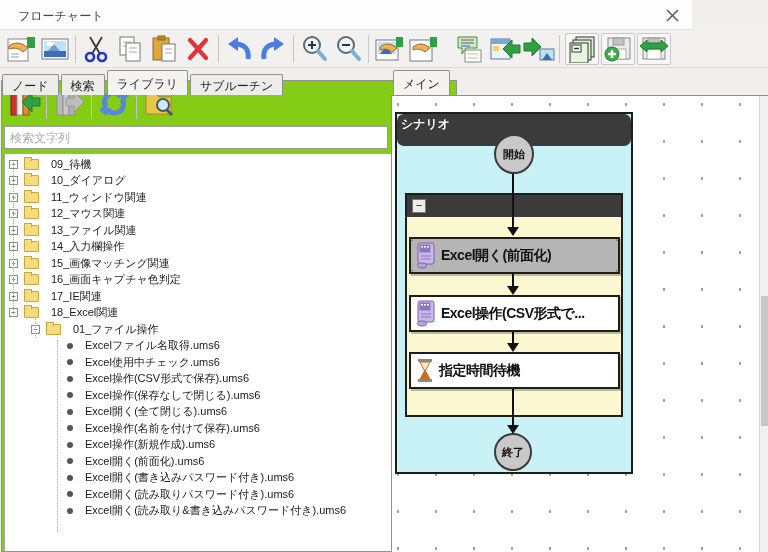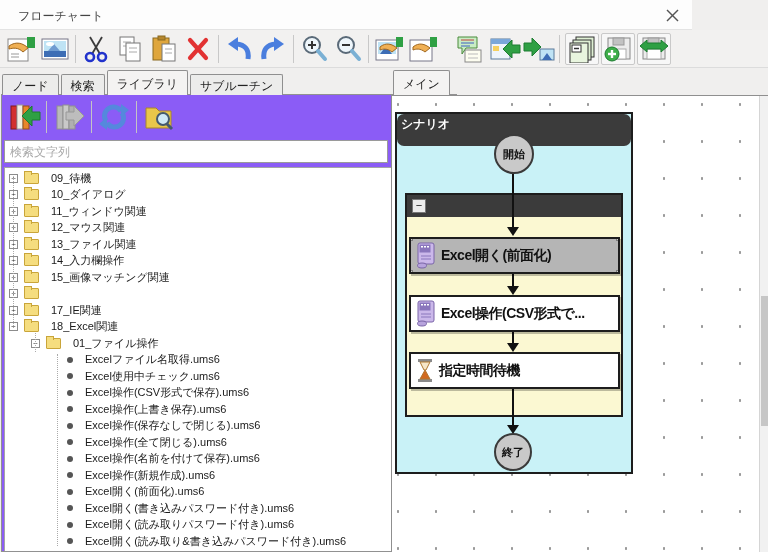--- a/index.html
+++ b/index.html
@@ -21,22 +21,22 @@
   .tbtn.raised { border:1px solid #c9c9c9; background:#f7f7f7; border-radius:2px; margin-left:2px; }
   .tsep { width:1px; height:28px; background:#c8c8c8; margin:0 3px; }
   .tgap { width:14px; }
 
   
   .left-panel { position:absolute; left:0; top:68px; width:385px; height:484px; }
   .tabs { position:absolute; left:2px; top:4px; height:23px; display:flex; align-items:flex-end; z-index:3; }
   .tab { font-size:12px; color:#222; background:#ececeb; border:1px solid #8f8f8f; border-bottom:none;
     border-radius:2px 2px 0 0; padding:3px 9px 3px 9px; margin-right:2px; height:21px; white-space:nowrap; }
   .tab.active { background:#f4f3f2; height:25px; padding-top:5px; position:relative; z-index:4; }
-  .pane { position:absolute; left:1px; top:26px; width:456px; bottom:0;
-    border:1px solid #919191; background:#8b5cf6; }
+  .pane { position:absolute; left:1px; top:12px; width:456px; bottom:0;
+    border:1px solid #919191; background:#84cc16; }
 
   .lib-toolbar { position:absolute; left:0; top:2px; height:40px; display:flex; align-items:center; padding-left:3px; }
   .lbtn { width:38px; height:36px; display:flex; align-items:center; justify-content:center; }
   .lsep { width:1px; height:32px; background:#c4c4c4; margin:0 3px; }
 
   .search-row { position:absolute; left:2px; top:45px; right:2px; height:24px; display:flex; }
   .search-input { flex:1; height:23px; border:1px solid #9a9a9a; background:#fff;
     font-size:12px; padding:2px 5px; font-family:inherit; color:#333; }
   .search-input::placeholder { color:#a9a9a9; }
   .search-btn { width:60px; height:23px; margin-left:6px; border:1px solid #8d8d8d;
@@ -367,20 +367,21 @@
             <span class="lbl">14_入力欄操作</span>
           </div>
         <div class="trow d0">
             <span class="exp">+</span>
             <span class="folder"></span>
             <span class="lbl">15_画像マッチング関連</span>
           </div>
         <div class="trow d0">
             <span class="exp">+</span>
             <span class="folder"></span>
+            <span class="lbl">16_画面キャプチャ色判定</span>
           </div>
         <div class="trow d0">
             <span class="exp">+</span>
             <span class="folder"></span>
             <span class="lbl">17_IE関連</span>
           </div>
         <div class="trow d0">
             <span class="exp">−</span>
             <span class="folder"></span>
             <span class="lbl">18_Excel関連</span>
@@ -397,29 +398,25 @@
         <div class="trow d2">
             <span class="bullet"></span>
             <span class="lbl">Excel使用中チェック.ums6</span>
           </div>
         <div class="trow d2">
             <span class="bullet"></span>
             <span class="lbl">Excel操作(CSV形式で保存).ums6</span>
           </div>
         <div class="trow d2">
             <span class="bullet"></span>
-            <span class="lbl">Excel操作(上書き保存).ums6</span>
-          </div>
-        <div class="trow d2">
-            <span class="bullet"></span>
             <span class="lbl">Excel操作(保存なしで閉じる).ums6</span>
           </div>
         <div class="trow d2">
             <span class="bullet"></span>
-            <span class="lbl">Excel操作(全て閉じる).ums6</span>
+            <span class="lbl">Excel開く(全て閉じる).ums6</span>
           </div>
         <div class="trow d2">
             <span class="bullet"></span>
             <span class="lbl">Excel操作(名前を付けて保存).ums6</span>
           </div>
         <div class="trow d2">
             <span class="bullet"></span>
             <span class="lbl">Excel操作(新規作成).ums6</span>
           </div>
         <div class="trow d2">

